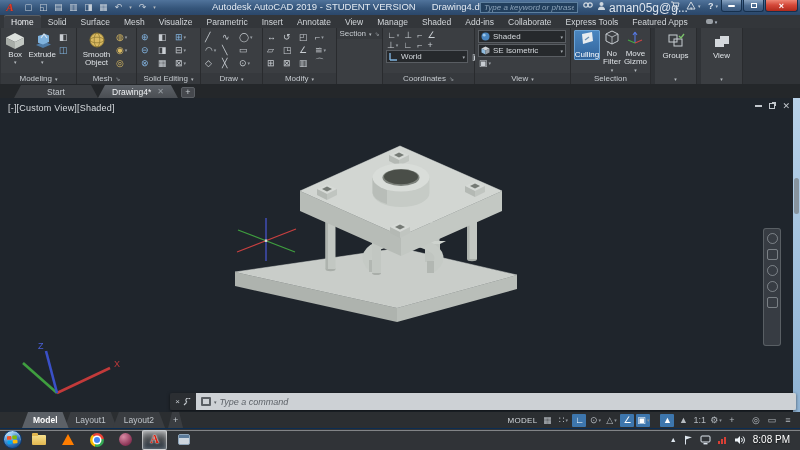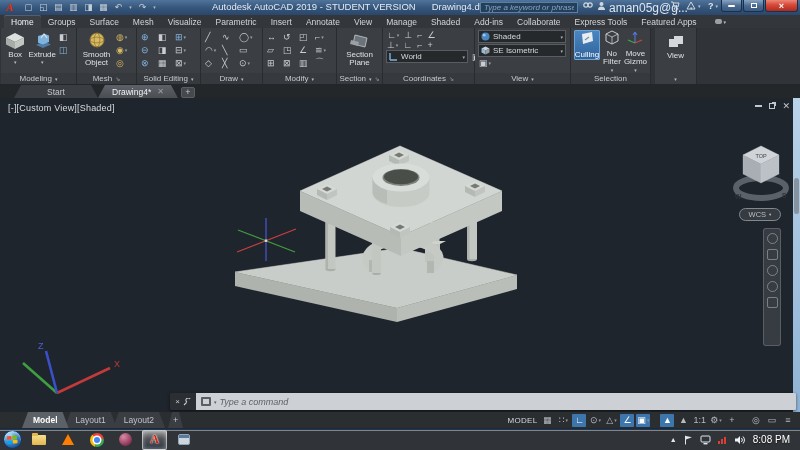--- a/index.html
+++ b/index.html
@@ -181,21 +181,21 @@
         </div>
       <div class="wb max">
           <span class="sq"></span>
         </div>
       <div class="wb close">×</div>
     </div>
   </div>
 
   <div class="ribbontabs">
     <span class="rtab active">Home</span>
-    <span class="rtab">Groups</span>
+    <span class="rtab">Solid</span>
     <span class="rtab">Surface</span>
     <span class="rtab">Mesh</span>
     <span class="rtab">Visualize</span>
     <span class="rtab">Parametric</span>
     <span class="rtab">Insert</span>
     <span class="rtab">Annotate</span>
     <span class="rtab">View</span>
     <span class="rtab">Manage</span>
     <span class="rtab">Shaded</span>
     <span class="rtab">Add-ins</span>
@@ -326,31 +326,20 @@
           <span class="si">⌒</span>
         </div>
       </div>
       <div class="rpanel-label">
           <span>Modify</span>
           <span class="caret">▾</span>
         </div>
     </div>
 
     <div class="rpanel" style="width:46px">
-      <div class="rpanel-body" style="justify-content:center">
-        <div class="bb" style="width:40px">
-          <span class="ic">
-            <svg width="20" height="16" viewBox="0 0 20 16">
-                <polygon points="5,2 17,5 15,14 3,11" fill="rgba(170,180,190,.45)" stroke="#c8cdd2" stroke-width=".8"></polygon>
-                <polygon points="1,7 9,9 8,13 0,11" fill="#9aa0a6"></polygon>
-              </svg>
-          </span>
-          <span>Section Plane</span>
-        </div>
-      </div>
       <div class="rpanel-label">
           <span>Section</span>
           <span class="caret">▾</span>
           <span class="launcher">⇘</span>
         </div>
     </div>
 
     <div class="rpanel" style="width:92px">
       <div class="rpanel-body" style="flex-direction:column;gap:0">
         <div style="display:flex;gap:3px">
@@ -441,20 +430,31 @@
           <span>Move Gizmo</span>
             <span class="caret">▾</span>
         </div>
       </div>
       <div class="rpanel-label">
           <span>Selection</span>
         </div>
     </div>
 
 
+    <div class="cpanel">
+      <span class="ic">
+        <svg width="18" height="16" viewBox="0 0 18 16">
+            <rect x="2" y="2" width="8" height="7" fill="none" stroke="#c8cdd2"></rect>
+            <rect x="7" y="6" width="8" height="7" fill="none" stroke="#c8cdd2"></rect>
+            <path d="M12 3 l2 2 l3-4" stroke="#7abf6a" stroke-width="1.4" fill="none"></path>
+          </svg>
+      </span>
+      <span>Groups</span>
+      <span class="caret bcaret">▾</span>
+    </div>
 
     <div class="cpanel">
       <span class="ic">
         <svg width="18" height="15" viewBox="0 0 18 15">
             <path d="M2 13 L2 5 L7 5 L7 2 L16 2 L16 10 L11 10 L11 13 Z" fill="#d4d8dc"></path>
           </svg>
       </span>
       <span>View</span>
       <span class="caret bcaret">▾</span>
     </div>
@@ -548,37 +548,20 @@
       </g>
     </svg>
 
     <div class="vp-label">[-][Custom View][Shaded]</div>
     <div class="vp-controls">
       <span class="mbar"></span>
       <span class="rsq"></span>
       <span class="xg">✕</span>
     </div>
 
-    <div class="viewcube">
-      <svg width="60" height="80" viewBox="0 0 60 80">
-        <ellipse cx="28" cy="62" rx="25" ry="10" fill="none" stroke="#70767c" stroke-width="6" opacity=".75"></ellipse>
-        <text x="8" y="52" font-size="5" fill="#33383d" opacity=".55" text-anchor="middle">N</text>
-        <text x="47" y="51" font-size="5" fill="#33383d" opacity=".55" text-anchor="middle">E</text>
-        <text x="5" y="73" font-size="7" font-weight="bold" fill="#2e3338" text-anchor="middle">W</text>
-        <text x="51" y="72" font-size="7" font-weight="bold" fill="#2e3338" text-anchor="middle">S</text>
-        <polygon points="28,20 46,29 28,38 10,29" fill="#d0d4d8" stroke="#e4e8ec" stroke-width=".4"></polygon>
-        <polygon points="10,29 28,38 28,57 10,48" fill="#a9aeb4" stroke="#c4c9ce" stroke-width=".3"></polygon>
-        <polygon points="28,38 46,29 46,48 28,57" fill="#bcc1c7" stroke="#c4c9ce" stroke-width=".3"></polygon>
-        <text x="28" y="31.5" font-size="5.5" fill="#41464b" text-anchor="middle">TOP</text>
-      </svg>
-      <div class="wcsbtn">
-          <span>WCS</span>
-          <span class="dd">▾</span>
-        </div>
-    </div>
 
     <div class="navbar">
       <span class="nvi round"></span>
       <span class="nvi"></span>
       <span class="nvi round"></span>
       <span class="nvi round"></span>
       <span class="nvi"></span>
     </div>
 
     <div class="vp-scroll"></div>

